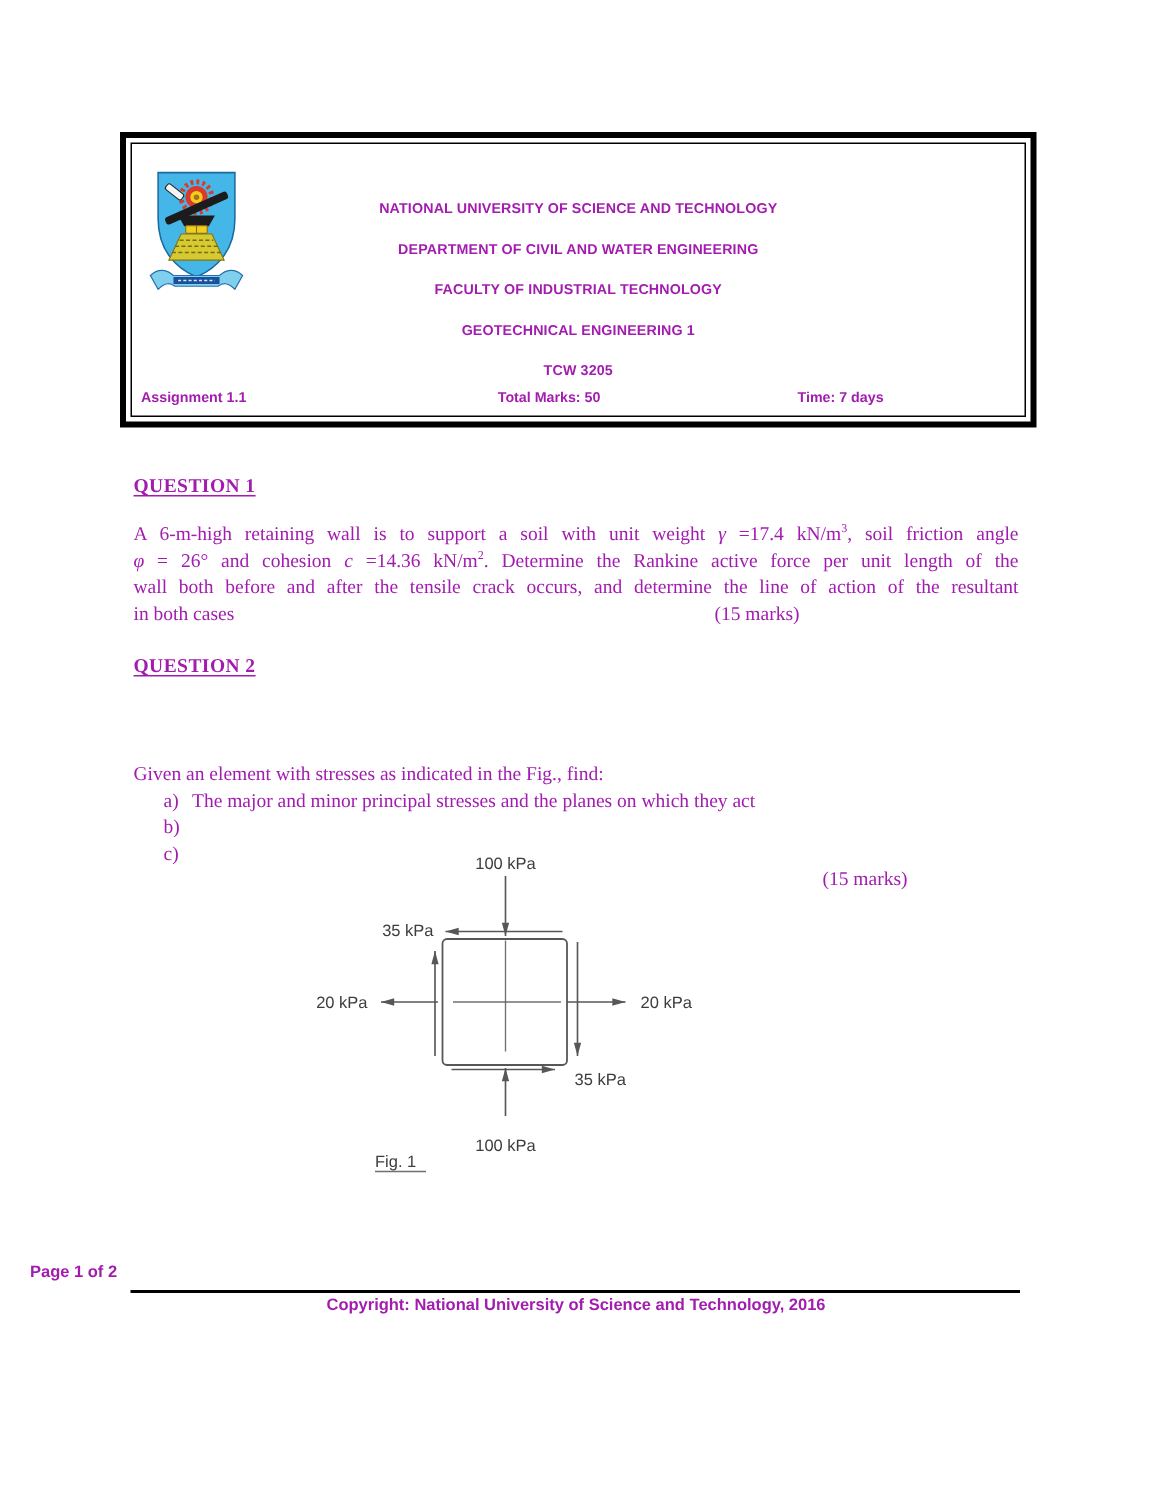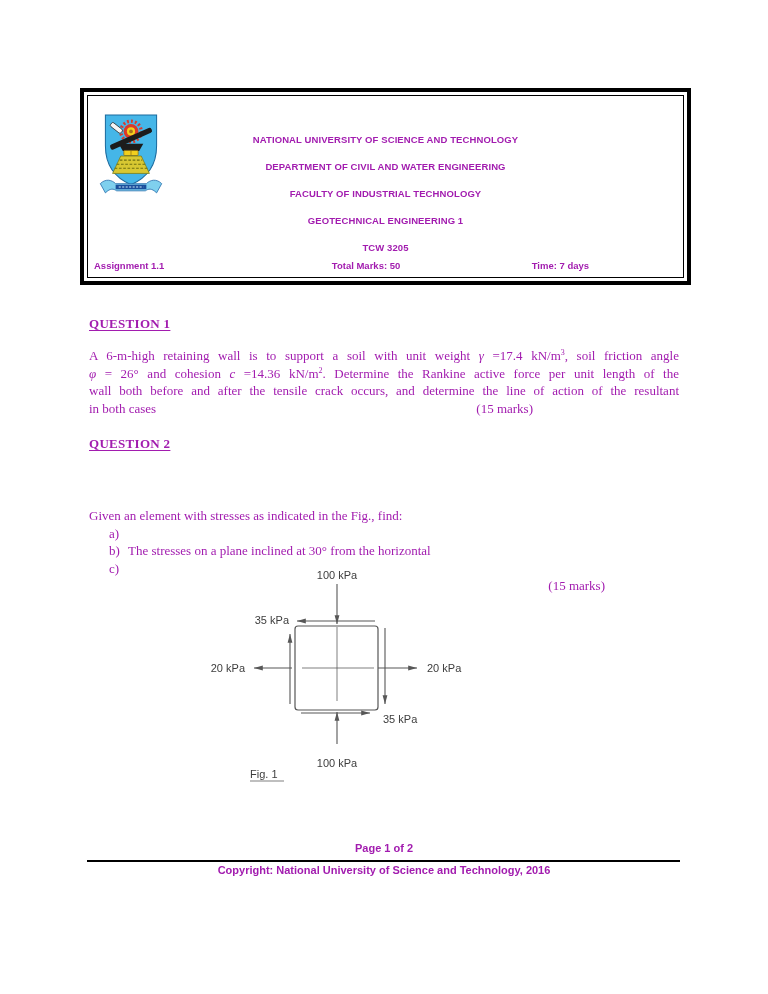--- a/index.html
+++ b/index.html
@@ -38,22 +38,22 @@
   .marksline{text-align:right;padding-right:74px;}
 
   
   .fig-svg{position:absolute;left:180px;top:556px;}
   .fig-svg text{font-family:"Liberation Sans",sans-serif;font-size:11px;fill:var(--cad-text);}
   .cad{stroke:var(--cad-line);stroke-width:1.1;fill:none;}
   .cad-thin{stroke:var(--cad-line);stroke-width:.9;fill:none;opacity:.85;}
   .sq{stroke:var(--cad-line);stroke-width:1.2;fill:#fff;}
 
   
-  .page-num{position:absolute;left:0;right:0;top:842px;text-align:center;
-            font-family:"Liberation Sans",sans-serif;font-weight:bold;font-size:11px;}
+  .page-num{position:absolute;left:0;right:0;top:842px;
+            font-family:"Liberation Sans",sans-serif;font-weight:bold;font-size:11px;padding-left:20px;}
   .footer-rule{position:absolute;left:87px;top:860px;width:593px;height:2px;background:#000;}
   .copyright{position:absolute;left:0;right:0;top:864px;text-align:center;
              font-family:"Liberation Sans",sans-serif;font-weight:bold;font-size:11px;}
 </style>
 </head>
 <body>
 
 <div class="page">
 
   <div class="hdr-box">
@@ -114,24 +114,24 @@
       <span>in both cases</span>
       <span class="marks">(15 marks)</span>
     </div>
   </div>
 
   <div id="q2-heading" class="q-heading">QUESTION 2</div>
   <div id="q2-block" class="para">
     <div>Given an element with stresses as indicated in the Fig., find:</div>
     <div class="li">
       <span class="li-label">a)</span>
+      <span>The major and minor principal stresses and the planes on which they act</span>
     </div>
     <div class="li">
       <span class="li-label">b)</span>
-      <span>The stresses on a plane inclined at 30° from the horizontal</span>
     </div>
     <div class="li">
       <span class="li-label">c)</span>
     </div>
     <div class="marksline">(15 marks)</div>
   </div>
 
   <svg class="fig-svg" width="330" height="232" viewBox="180 556 330 232">
     <defs>
       <marker id="arr" viewBox="0 0 9 6" refX="8.5" refY="3" markerWidth="9" markerHeight="6" orient="auto-start-reverse">

